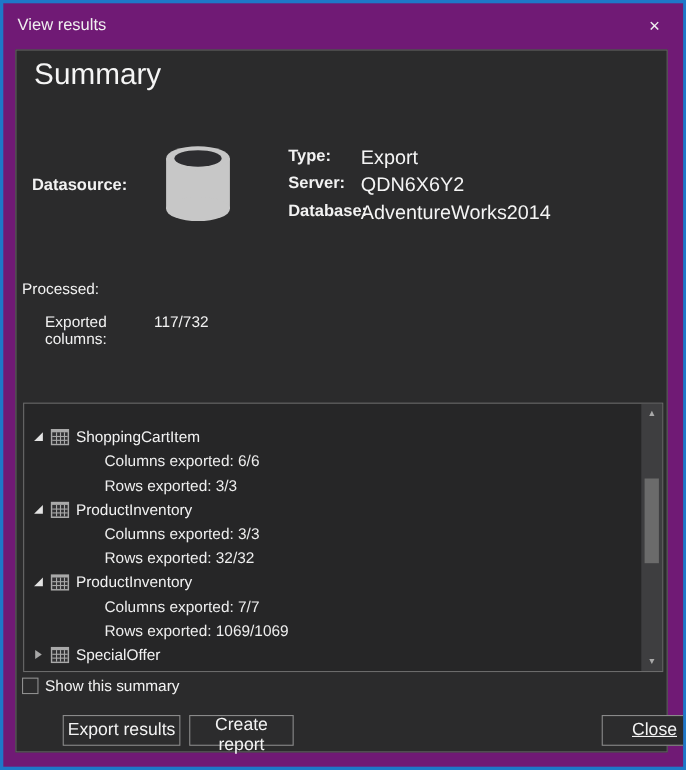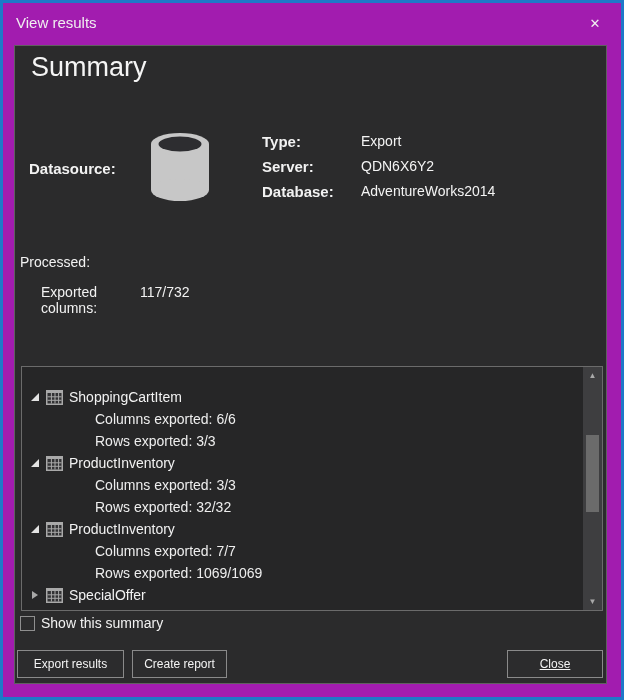--- a/index.html
+++ b/index.html
@@ -1,21 +1,21 @@
 <!DOCTYPE html>
 <html><head>
 <meta charset="utf-8">
 <style>
   * { margin:0; padding:0; box-sizing:border-box; }
   html,body { width:624px; height:700px; background:#1a1a1a; }
   body { font-family:"Liberation Sans", sans-serif; color:#f2f2f2; }
 
   .window {
     position:relative; width:624px; height:700px;
-    background:#a21caf; border:3px solid #1e78c8; overflow:hidden;
+    background:#701a75; border:3px solid #1e78c8; overflow:hidden;
   }
 
   
   .titlebar {
     position:absolute; left:0; top:0; right:0; height:42px;
   }
   .titlebar .title {
     position:absolute; left:13px; top:11px; font-size:15px; color:#f0f0f0;
   }
   .titlebar .close {
@@ -34,23 +34,23 @@
     font-size:27px; font-weight:normal; color:#f5f5f5;
   }
 
   
   .ds-label {
     position:absolute; left:14px; top:114px; font-size:15px; font-weight:bold;
   }
   .cylinder { position:absolute; left:134px; top:85px; width:62px; height:72px; }
 
   .info { position:absolute; left:247px; top:87px; }
-  .info-row { display:flex; height:25px; align-items:flex-start;gap:33px; }
+  .info-row { display:flex; height:25px; align-items:flex-start; }
   .info-label { width:66px; font-size:15px; font-weight:bold; }
-  .info-value { font-size:14px; color:#f4f4f4; }
+  .info-value { font-size:18px; color:#f4f4f4; }
 
   
   .processed-label { position:absolute; left:5px; top:208px; font-size:14px; }
   .stats { position:absolute; left:26px; top:238px; }
   .stat-row { display:flex; height:26px; }
   .stat-label { width:99px; font-size:14px; }
   .stat-value { font-size:14px; }
 
   
   .listbox {
@@ -97,21 +97,21 @@
   .checkbox {
     width:15px; height:15px; background:#2c2c2d; border:1px solid #8f8f8f;
     display:inline-block; cursor:pointer;
   }
   .checkbox-text { margin-left:6px; font-size:14px; color:#f2f2f2; }
 
   
   .btn {
     position:absolute; top:604px; height:28px;
     background:#2c2c2d; border:1px solid #8a8a8a; color:#f4f4f4;
-    font-family:"Liberation Sans", sans-serif; font-size:12px; cursor:pointer;
+    font-family:"Liberation Sans", sans-serif; font-size:16px; cursor:pointer;margin-left:40px;
   }
   .btn-export { left:2px;  width:107px; }
   .btn-create { left:117px; width:95px; }
   .btn-close  { left:492px; width:96px;text-decoration:underline; }
 </style>
 </head>
 <body>
 
 <div class="window">
 

